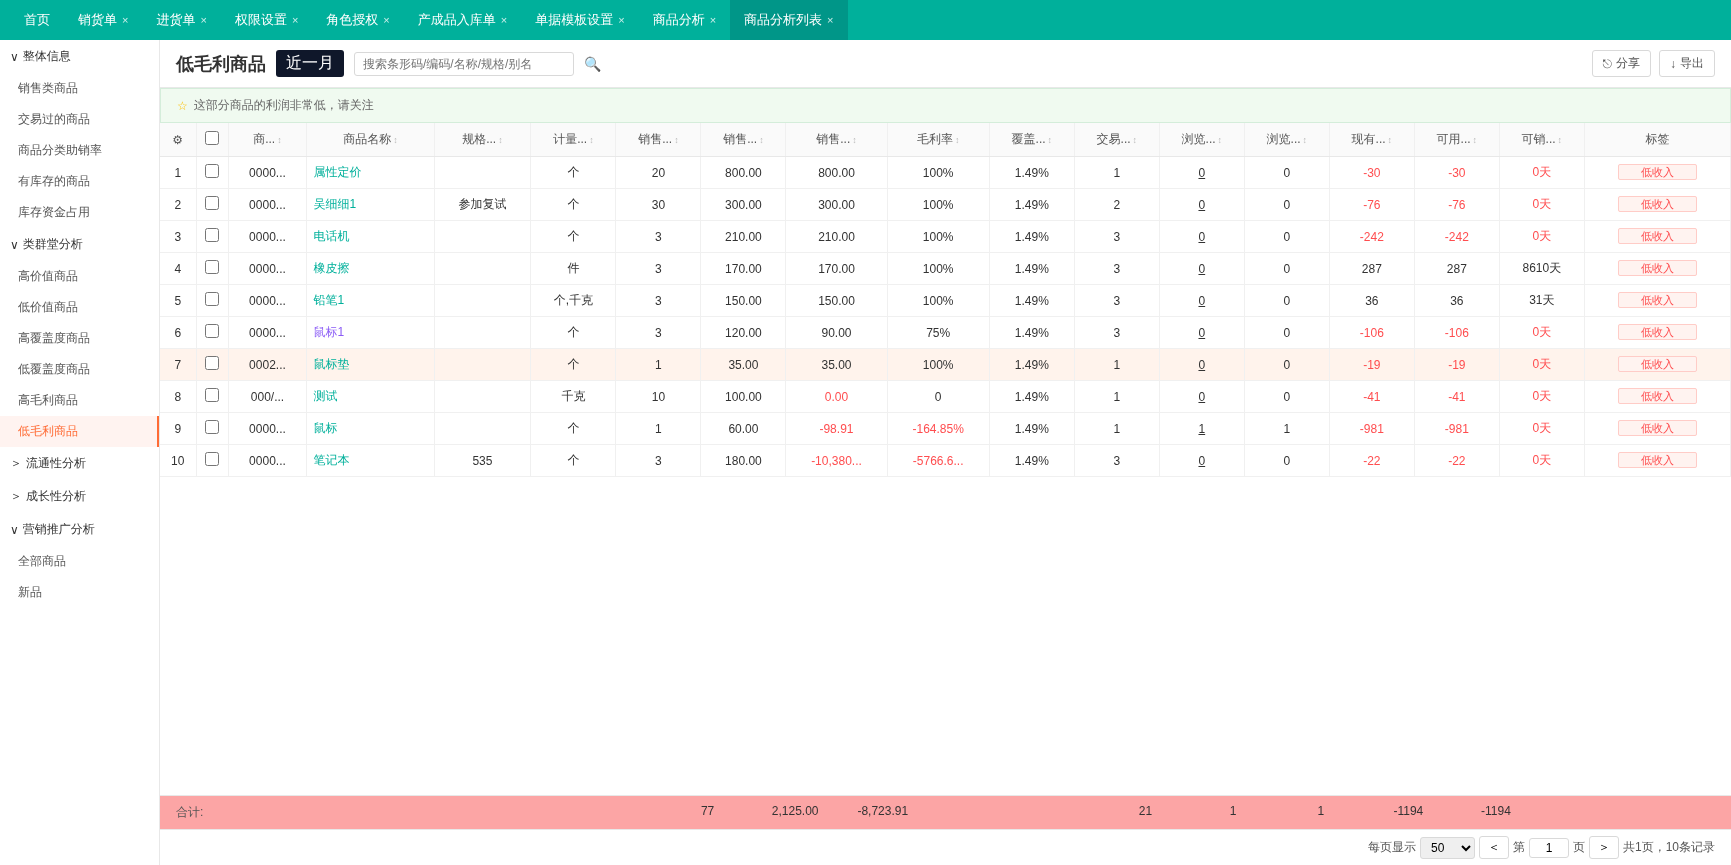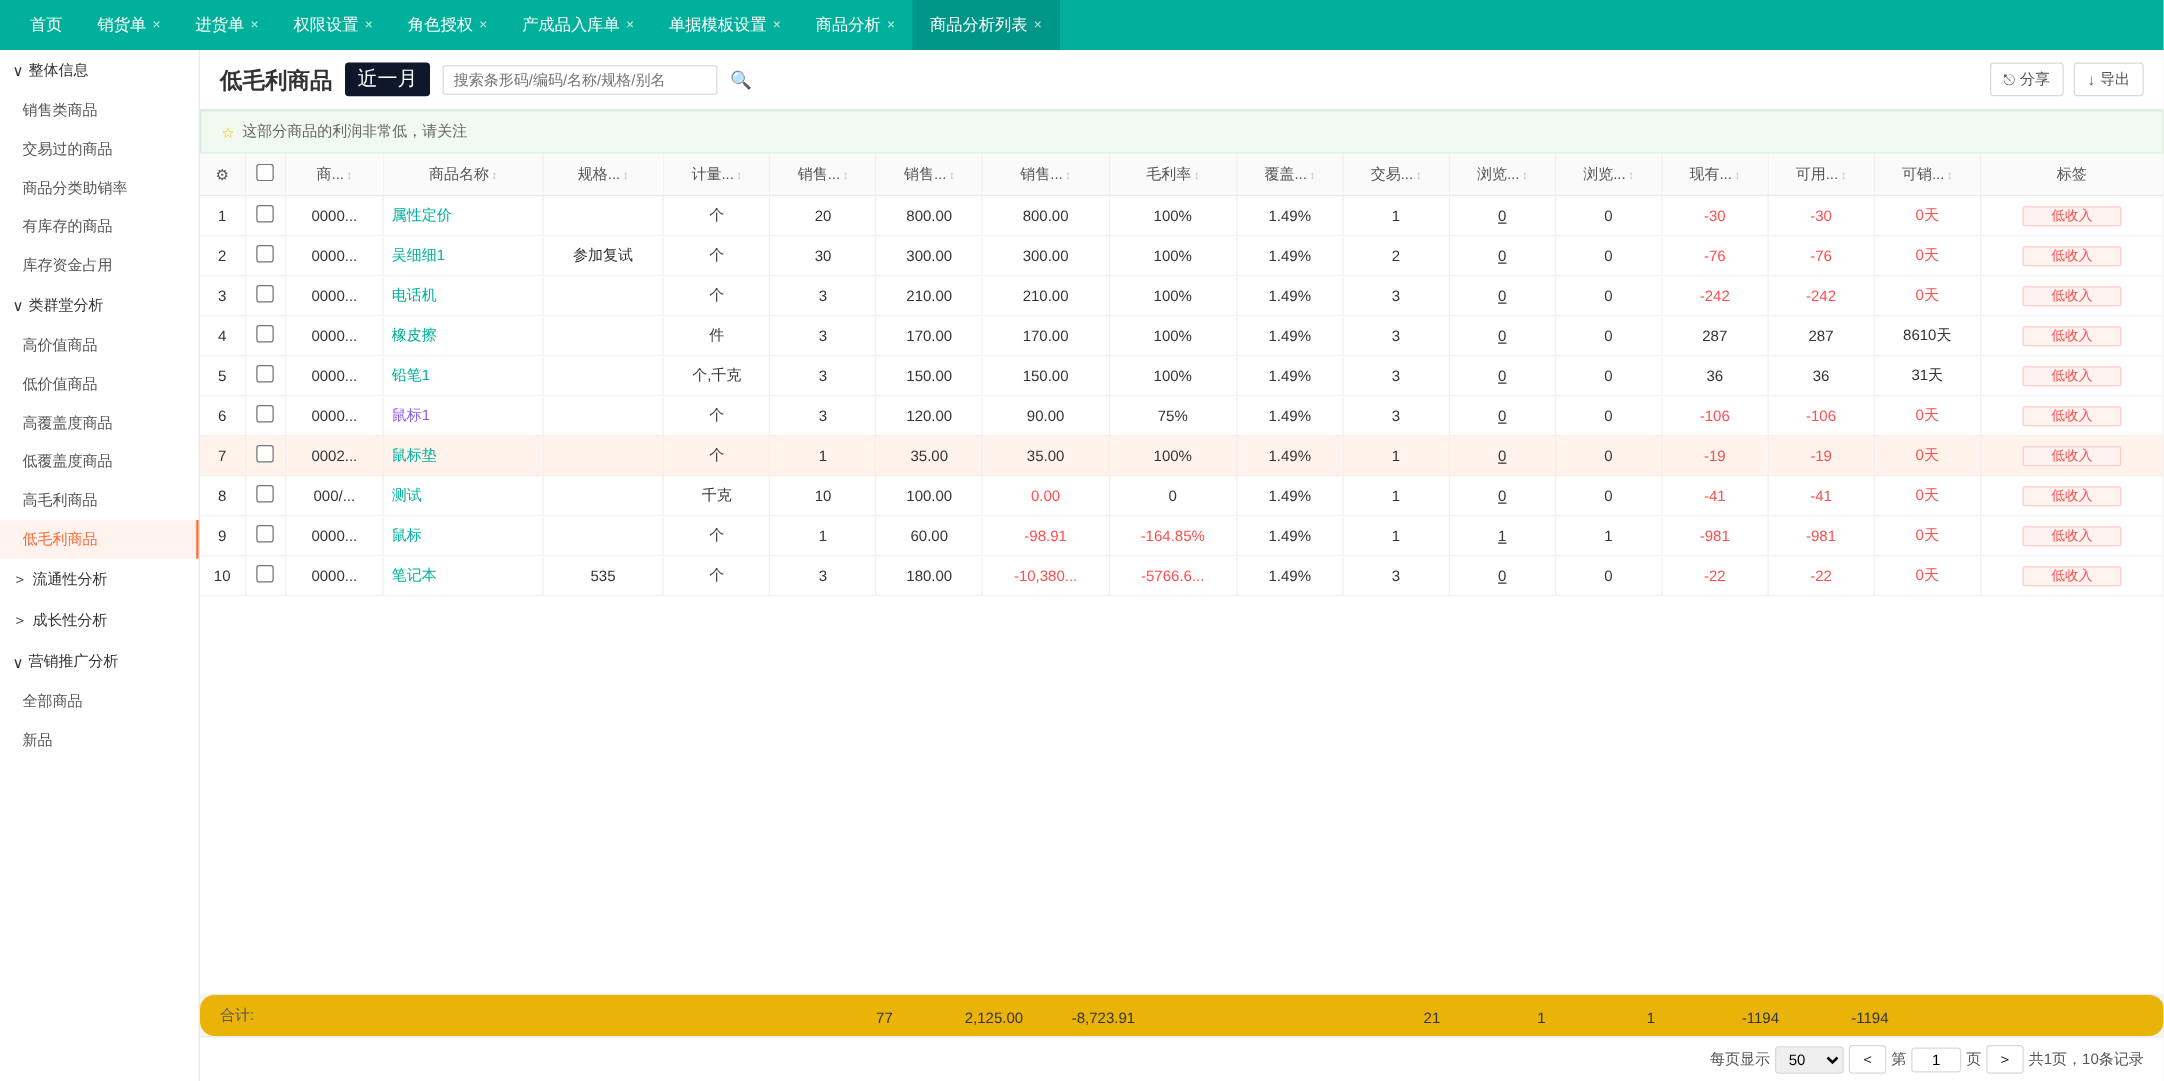--- a/index.html
+++ b/index.html
@@ -45,21 +45,21 @@
     tbody tr { border-bottom: 1px solid #f0f0f0; }
     tbody tr.highlighted { background: #fff3ec; }
     tbody td { padding: 7px 6px; border-right: 1px solid #f0f0f0; text-align: center; color: #333; }
     tbody td.left { text-align: left; }
     .red-text { color: #ff4d4f; }
     .tag { background: #fff3f0; color: #ff4d4f; border: 1px solid #ffccc7; padding: 1px 22px; border-radius: 2px; font-size: 11px; }
     .underline-link { text-decoration: underline; color: #333; cursor: pointer; }
     .col-sort { font-size: 9px; color: #bbb; margin-left: 2px; }
 
     
-    .footer-summary { background: #eab308; border-top: 1px solid #e8e8e8; padding: 8px 16px; display: flex; align-items: flex-end; font-size: 12px; border-radius: 12px; }
+    .footer-summary { background: #fca5a5; border-top: 1px solid #e8e8e8; padding: 8px 16px; display: flex; align-items: flex-start; font-size: 12px; }
     .summary-label { color: #555; margin-right: 20px; width: 60px; }
 
     
     .pagination { background: #fff; border-top: 1px solid #e8e8e8; padding: 6px 16px; display: flex; align-items: center; justify-content: flex-end; gap: 4px; font-size: 12px; color: #555; }
     .page-size-select { border: 1px solid #d9d9d9; padding: 2px 6px; border-radius: 3px; font-size: 12px; }
     .page-btn { border: 1px solid #d9d9d9; background: #fff; padding: 2px 8px; border-radius: 3px; cursor: pointer; font-size: 12px; }
     .page-input { border: 1px solid #d9d9d9; width: 40px; text-align: center; padding: 2px 4px; border-radius: 3px; font-size: 12px; }
 
     .checkbox { width: 14px; height: 14px; cursor: pointer; }
   </style>

